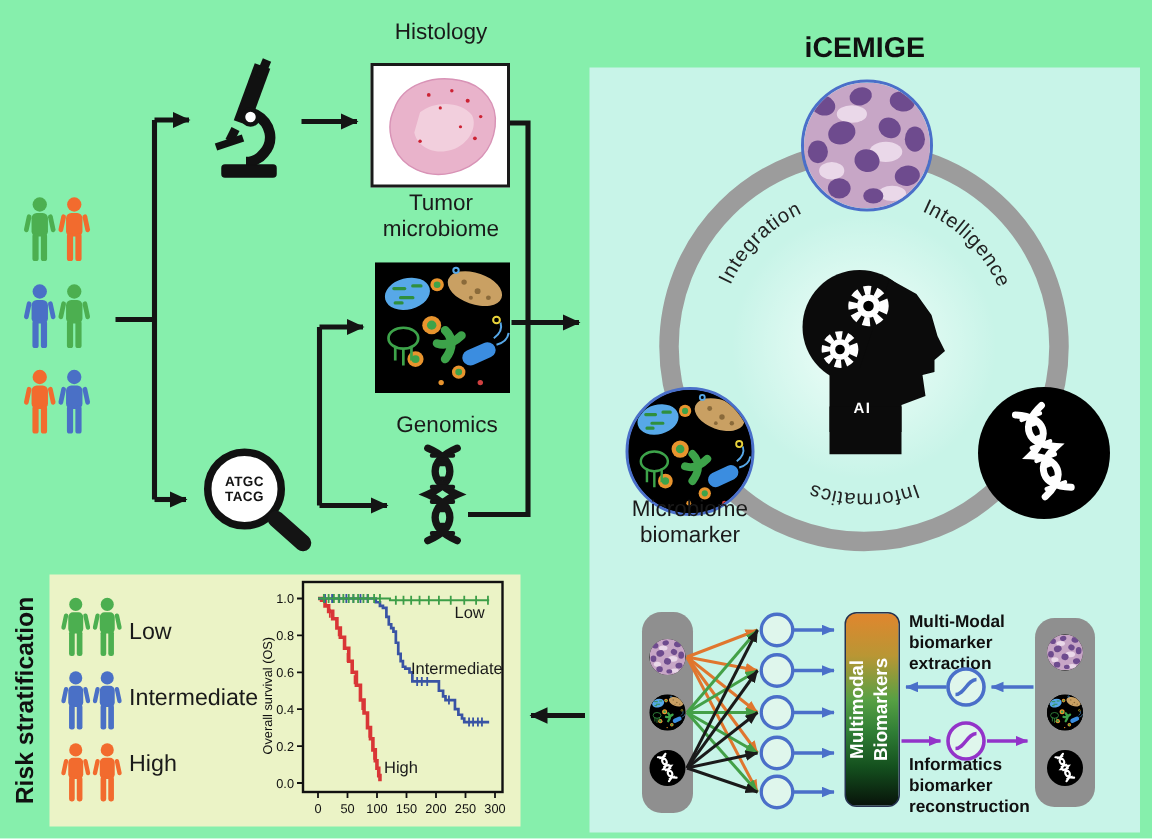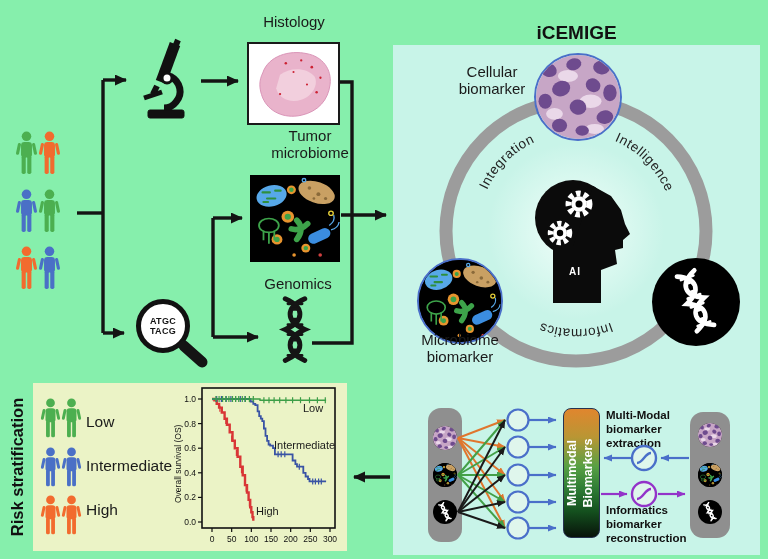--- a/index.html
+++ b/index.html
@@ -181,21 +181,21 @@
           <circle cx="63" cy="22" r="1.4"></circle>
         <circle cx="72" cy="33" r="1.2"></circle>
           <circle cx="58" cy="40" r="1.1"></circle>
           <circle cx="68" cy="48" r="1.3"></circle>
         <circle cx="44" cy="27" r="1.1"></circle>
           <circle cx="30" cy="50" r="1.2"></circle>
       </g>
     </svg>
   </div>
 
-  <div class="lbl" style="left:260px;top:128px;width:100px">Tumor microbiome</div>
+  <div class="lbl" style="left:244px;top:128px;width:100px">Tumor microbiome</div>
   <div class="micro-box">
     <svg width="90" height="87" viewBox="0 0 100 100" preserveAspectRatio="none">
         <use href="#sym-microbes"></use>
       </svg>
   </div>
 
   <div class="lbl" style="left:248px;top:276px;width:100px">Genomics</div>
   <svg class="abs c-dark" style="left:272px;top:296px" width="46" height="70" viewBox="0 0 60 100">
       <use href="#sym-dna"></use>
     </svg>
@@ -222,21 +222,20 @@
       <text class="ringtext"><textPath href="#ringpath" startOffset="12.5%" text-anchor="middle">Integration</textPath></text>
       <text class="ringtext"><textPath href="#ringpath" startOffset="37.5%" text-anchor="middle">Intelligence</textPath></text>
       <text class="ringtext"><textPath href="#ringpath" startOffset="75%" text-anchor="middle">Informatics</textPath></text>
     </svg>
 
     <div class="bio-circle" style="left:141px;top:8px;width:88px;height:88px;border:2px solid #4a6fc9">
       <svg width="84" height="84" viewBox="0 0 100 100" preserveAspectRatio="none">
           <use href="#sym-cells"></use>
         </svg>
     </div>
-    <div class="node-label" style="left:39px;top:19px;width:120px">Cellular biomarker</div>
 
     <svg class="abs" style="left:140px;top:131px" width="100" height="127" viewBox="0 0 100 127">
       <g fill="#0b0b0b">
         <circle cx="40" cy="42" r="38"></circle>
         <polygon points="60,10 78,20 88,34 92,48 97,58 90,64 90,72 82,74 84,88 68,94 68,112 20,112 20,70 40,70"></polygon>
         <rect x="20" y="95" width="48" height="32"></rect>
       </g>
       <use href="#sym-gear" x="-14" y="-14" width="28" height="28" transform="translate(46,28) scale(1.1)"></use>
       <use href="#sym-gear" x="-14" y="-14" width="28" height="28" transform="translate(27,57)"></use>
       <text x="42" y="99" fill="#fff" font-size="10" font-weight="bold" text-anchor="middle" letter-spacing="1">AI</text>

